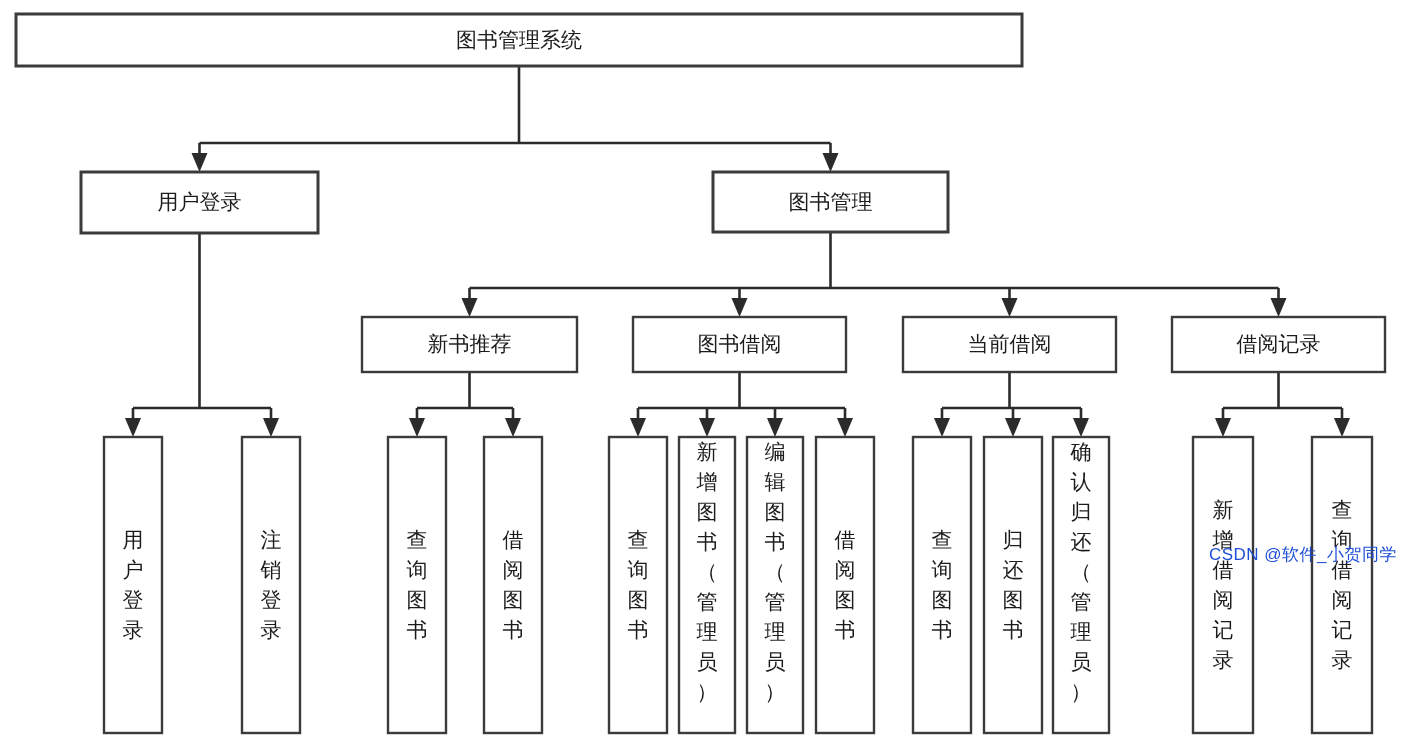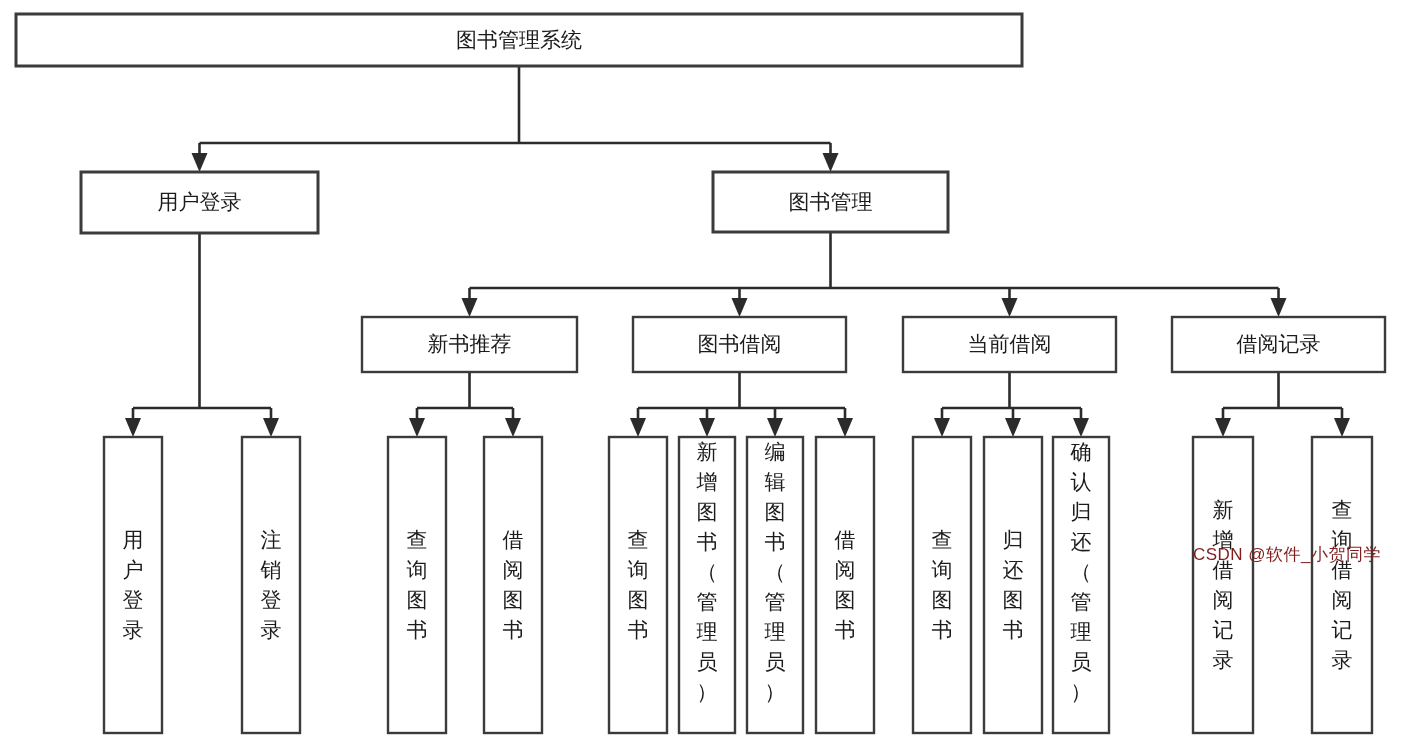--- a/index.html
+++ b/index.html
@@ -52,25 +52,25 @@
     dominant-baseline: middle;
   }
   .node-label-v {
     font-family: "Liberation Sans", "DejaVu Sans", sans-serif;
     font-size: 21px;
     fill: #1c1c1c;
     text-anchor: middle;
   }
   .watermark {
     position: absolute;
-    right: 24px;
+    right: 8px;
     bottom: 6px;
     font-family: "Liberation Sans", "DejaVu Sans", sans-serif;
     font-size: 17px;
-    color: #7f1d1d;
+    color: #1d4ed8;
     white-space: nowrap;
     letter-spacing: 0.5px;
     pointer-events: none;
   }
 </style>
 </head>
 <body>
 
 <div id="diagram-root">
   <svg id="diagram-svg" viewBox="0 0 1405 747">

